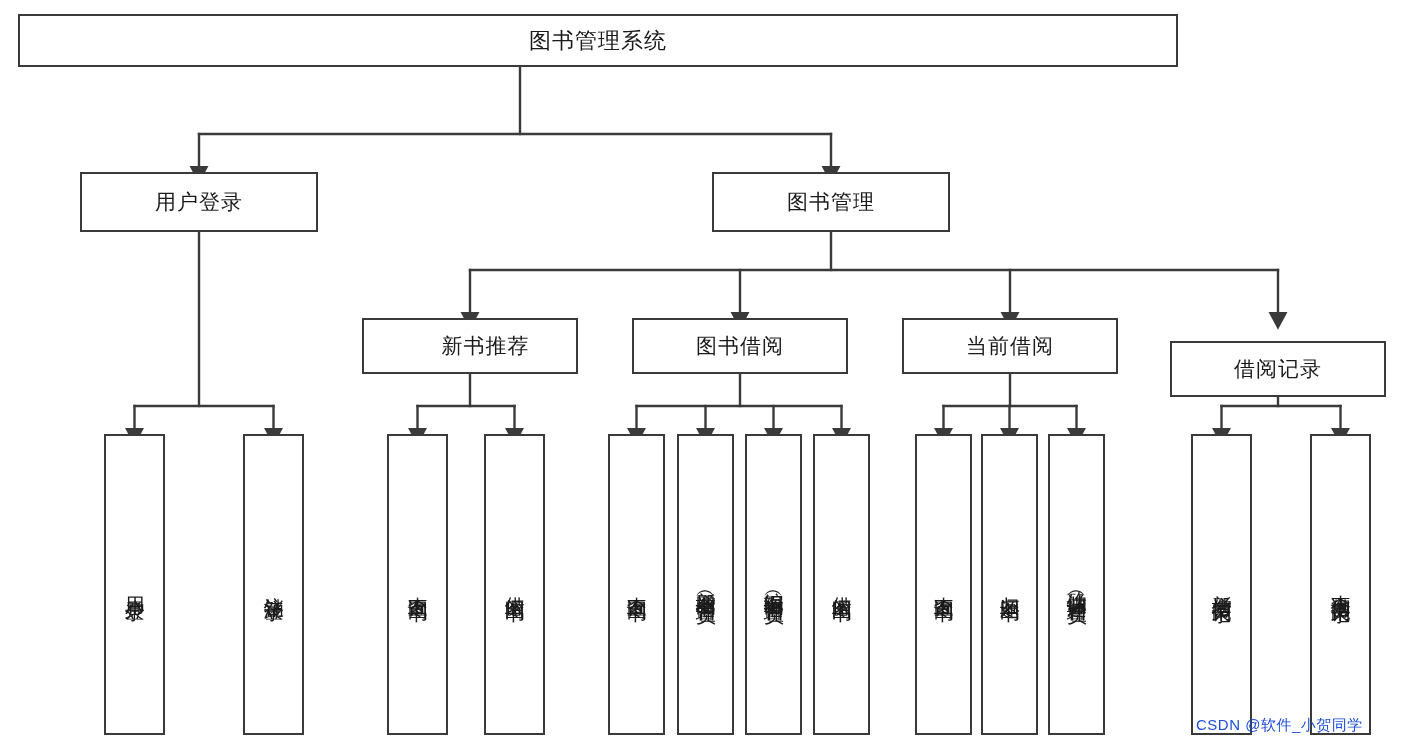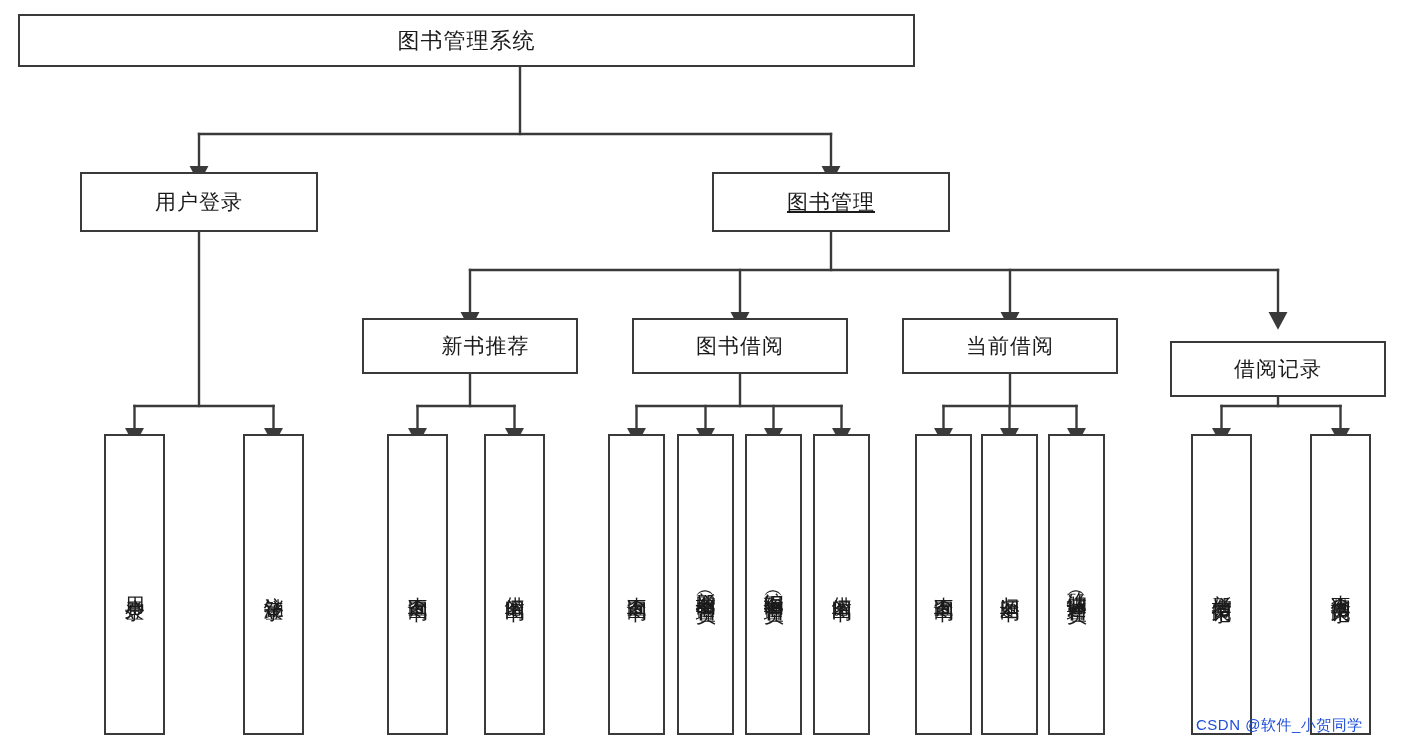--- a/index.html
+++ b/index.html
@@ -105,27 +105,27 @@
         <path d="M1009.5,406 L1009.5,433" marker-end="url(#arrow)"></path>
         <path d="M1076.5,406 L1076.5,433" marker-end="url(#arrow)"></path>
         <path d="M1278,374 L1278,406"></path>
         <path d="M1221.5,406 L1340.5,406"></path>
         <path d="M1221.5,406 L1221.5,433" marker-end="url(#arrow)"></path>
         <path d="M1340.5,406 L1340.5,433" marker-end="url(#arrow)"></path>
       </g>
   </svg>
 
   <div id="nodes">
-      <div class="node horizontal root" style="left: 18px; top: 14px; width: 897px; height: 53px;">
+      <div class="node horizontal root" style="left: 18px; top: 14px; width: 1160px; height: 53px;">
         <span>图书管理系统</span>
       </div>
       <div class="node horizontal" style="left: 80px; top: 172px; width: 238px; height: 60px;">
         <span>用户登录</span>
       </div>
-      <div class="node horizontal" style="left: 712px; top: 172px; width: 238px; height: 60px; text-decoration: underline;">
+      <div class="node horizontal" style="left: 712px; top: 172px; width: 238px; height: 60px;">
         <span>图书管理</span>
       </div>
       <div class="node horizontal" style="left: 362px; top: 318px; width: 216px; height: 56px; padding-left: 31px;">
         <span>新书推荐</span>
       </div>
       <div class="node horizontal" style="left: 632px; top: 318px; width: 216px; height: 56px;">
         <span>图书借阅</span>
       </div>
       <div class="node horizontal" style="left: 902px; top: 318px; width: 216px; height: 56px;">
         <span>当前借阅</span>

